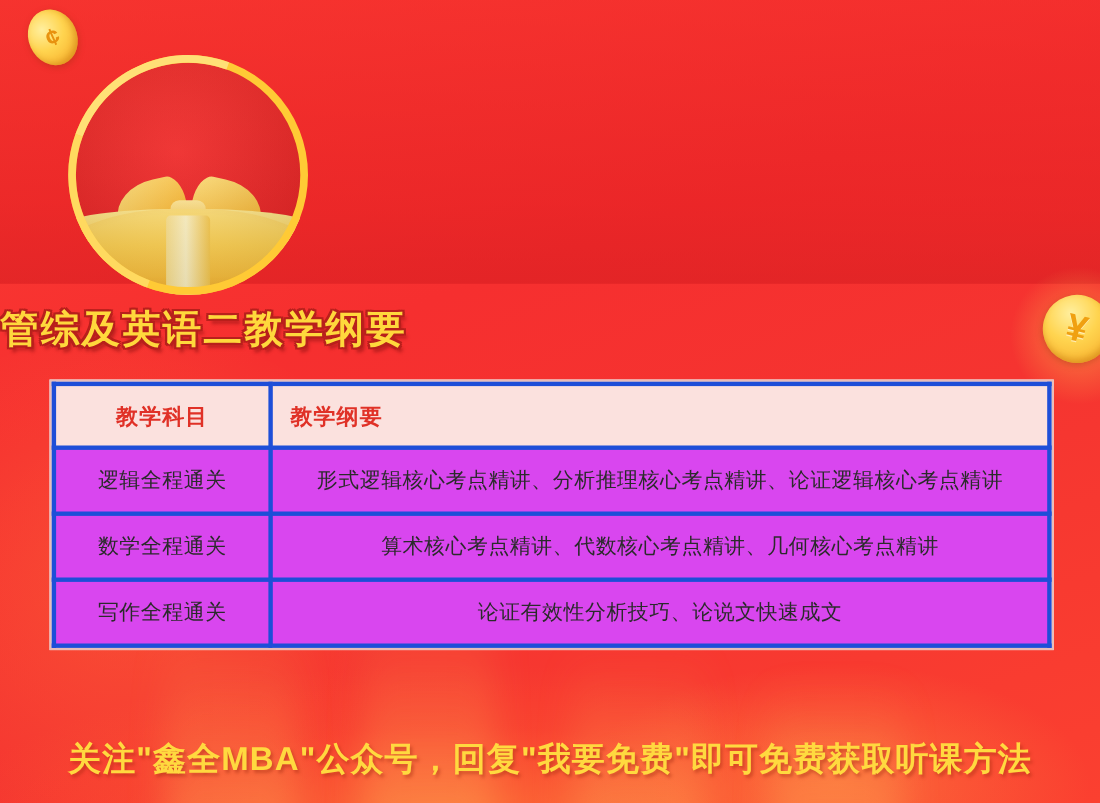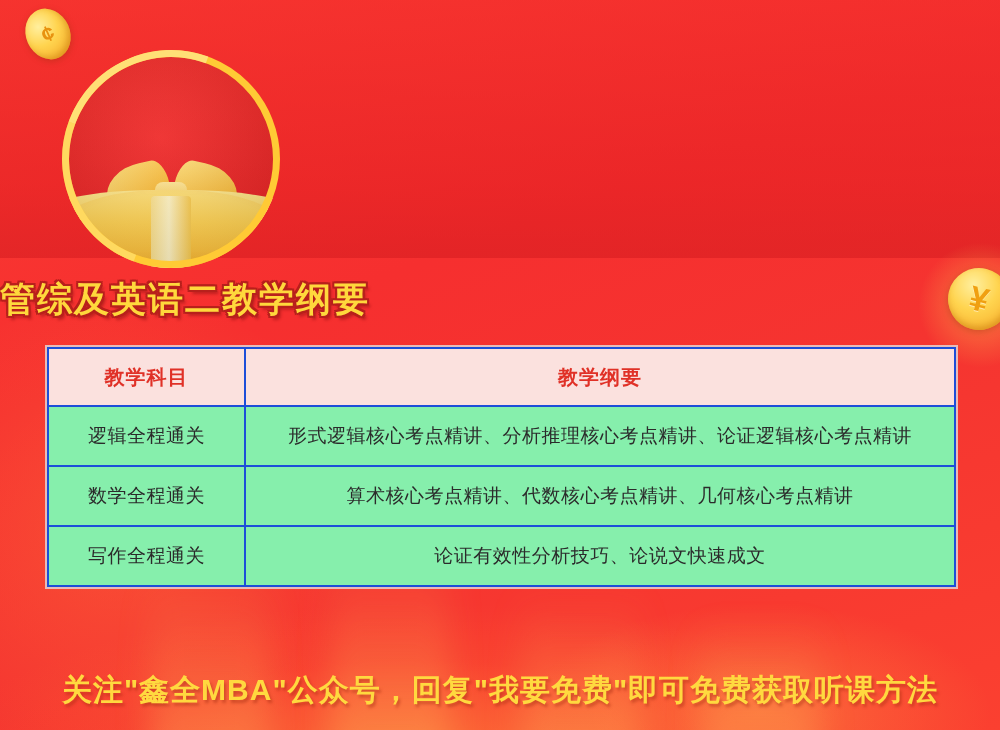--- a/index.html
+++ b/index.html
@@ -250,42 +250,42 @@
     border: 2px solid #e8bcb8;
     box-sizing: border-box;
     background: #fdf0ef;
   }
   table.syllabus {
     width: 100%;
     border-collapse: collapse;
     table-layout: fixed;
   }
   table.syllabus th, table.syllabus td {
-    border: 2px solid #1d4ed8;
+    border: 4px solid #1d4ed8;
     padding: 0 16px;
     box-sizing: border-box;
   }
   table.syllabus th {
     background: #fbe1de;
     color: #e03127;
     font-size: 20px;
     font-weight: bold;
     height: 58px;
     letter-spacing: 1px;
   }
   table.syllabus td {
-    background: #86efac;
+    background: #d946ef;
     color: #2b2b2b;
     font-size: 19px;
     height: 60px;
     letter-spacing: .5px;
   }
   .col-subject { width: 197px; text-align: center; }
   .col-outline { text-align: center; padding-left: 34px; }
-  th.col-outline { text-align: center; padding-left: 16px; margin-top: 35px; }
+  th.col-outline { text-align: left; padding-left: 16px; margin-top: 35px; }
 
   
   .footer {
     position: absolute;
     left: 0; right: 0;
     top: 670px;
     text-align: center;
     font-size: 30px;
     font-weight: bold;
     color: #ffd93f;

